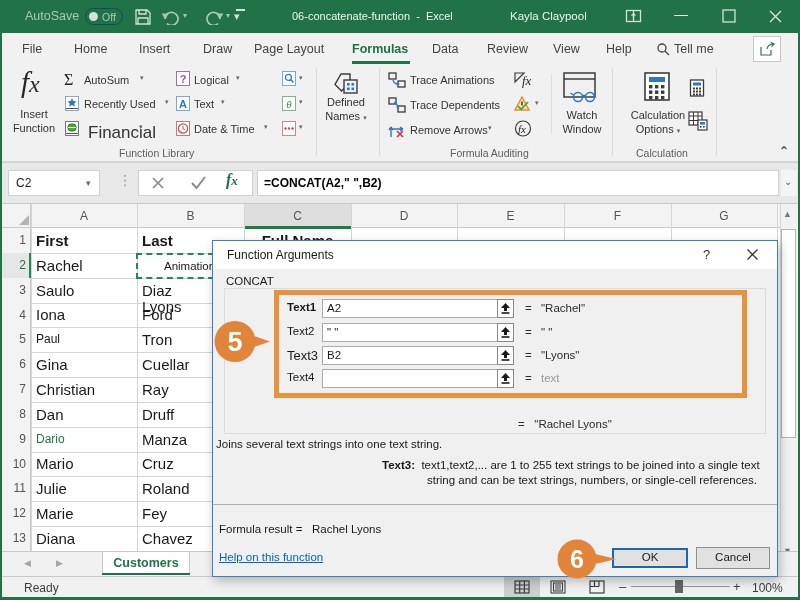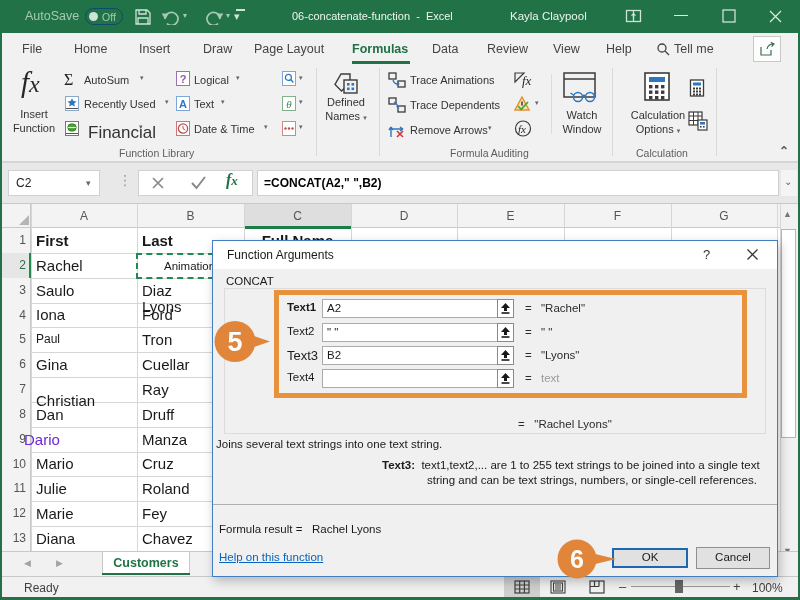--- a/index.html
+++ b/index.html
@@ -334,27 +334,27 @@
 <div class="a" style="left:2px;top:303px;width:24px;height:24px;line-height:24px;text-align:right;font-size:12px;color:#555">4</div>
 <div class="a" style="left:36px;top:303px;height:24px;line-height:24px;font-size:15px;color:#1a1a1a;">Iona</div>
 <div class="a" style="left:142px;top:303px;height:24px;line-height:24px;font-size:15px;color:#1a1a1a;">Ford</div>
 <div class="a" style="left:2px;top:327px;width:24px;height:25px;line-height:25px;text-align:right;font-size:12px;color:#555">5</div>
 <div class="a" style="left:36px;top:327px;height:25px;line-height:25px;font-size:12px;color:#1a1a1a;">Paul</div>
 <div class="a" style="left:142px;top:327px;height:25px;line-height:25px;font-size:15px;color:#1a1a1a;">Tron</div>
 <div class="a" style="left:2px;top:352px;width:24px;height:25px;line-height:25px;text-align:right;font-size:12px;color:#555">6</div>
 <div class="a" style="left:36px;top:352px;height:25px;line-height:25px;font-size:15px;color:#1a1a1a;">Gina</div>
 <div class="a" style="left:142px;top:352px;height:25px;line-height:25px;font-size:15px;color:#1a1a1a;">Cuellar</div>
 <div class="a" style="left:2px;top:377px;width:24px;height:25px;line-height:25px;text-align:right;font-size:12px;color:#555">7</div>
-<div class="a" style="left:36px;top:377px;height:25px;line-height:25px;font-size:15px;color:#1a1a1a;margin-top:11px;">Christian</div>
+<div class="a" style="left:36px;top:377px;height:25px;line-height:25px;font-size:15px;color:#1a1a1a;">Christian</div>
 <div class="a" style="left:142px;top:377px;height:25px;line-height:25px;font-size:15px;color:#1a1a1a;">Ray</div>
 <div class="a" style="left:2px;top:402px;width:24px;height:25px;line-height:25px;text-align:right;font-size:12px;color:#555">8</div>
 <div class="a" style="left:36px;top:402px;height:25px;line-height:25px;font-size:15px;color:#1a1a1a;">Dan</div>
 <div class="a" style="left:142px;top:402px;height:25px;line-height:25px;font-size:15px;color:#1a1a1a;">Druff</div>
 <div class="a" style="left:2px;top:427px;width:24px;height:25px;line-height:25px;text-align:right;font-size:12px;color:#555">9</div>
-<div class="a" style="left:24px;top:427px;height:25px;line-height:25px;font-size:15px;color:#6d28d9;">Dario</div>
+<div class="a" style="left:36px;top:427px;height:25px;line-height:25px;font-size:12px;color:#15803d;">Dario</div>
 <div class="a" style="left:142px;top:427px;height:25px;line-height:25px;font-size:15px;color:#1a1a1a;">Manza</div>
 <div class="a" style="left:2px;top:452px;width:24px;height:24px;line-height:24px;text-align:right;font-size:12px;color:#555">10</div>
 <div class="a" style="left:36px;top:452px;height:24px;line-height:24px;font-size:15px;color:#1a1a1a;">Mario</div>
 <div class="a" style="left:142px;top:452px;height:24px;line-height:24px;font-size:15px;color:#1a1a1a;">Cruz</div>
 <div class="a" style="left:2px;top:476px;width:24px;height:25px;line-height:25px;text-align:right;font-size:12px;color:#555">11</div>
 <div class="a" style="left:36px;top:476px;height:25px;line-height:25px;font-size:15px;color:#1a1a1a;">Julie</div>
 <div class="a" style="left:142px;top:476px;height:25px;line-height:25px;font-size:15px;color:#1a1a1a;">Roland</div>
 <div class="a" style="left:2px;top:501px;width:24px;height:25px;line-height:25px;text-align:right;font-size:12px;color:#555">12</div>
 <div class="a" style="left:36px;top:501px;height:25px;line-height:25px;font-size:15px;color:#1a1a1a;">Marie</div>
 <div class="a" style="left:142px;top:501px;height:25px;line-height:25px;font-size:15px;color:#1a1a1a;">Fey</div>

